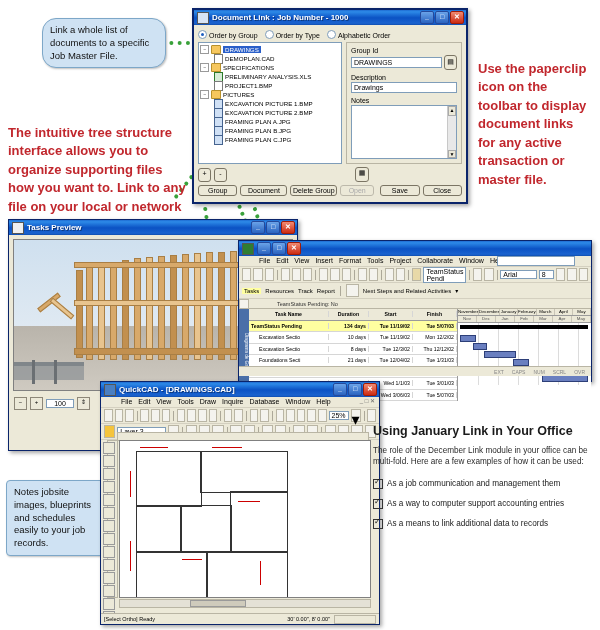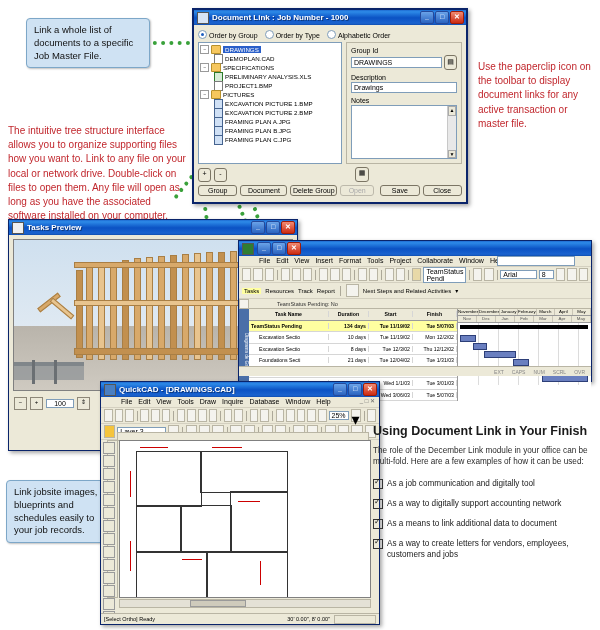--- a/index.html
+++ b/index.html
@@ -5,21 +5,21 @@
   html,body{margin:0;padding:0;}
   body{width:600px;height:630px;background:#fff;font-family:"Liberation Sans",sans-serif;position:relative;overflow:hidden;}
   .abs{position:absolute;}
 
   
   .callout{
     background:#cfe2f3;border:1px solid #7da7c8;border-radius:4px;
     color:#111;font-size:9.5px;line-height:1.35;padding:5px 7px;
     box-shadow:1px 1px 2px rgba(0,0,0,.25);
   }
-  .redtext{color:#c1272d;font-size:10px;line-height:1.42;}
+  .redtext{color:#c1272d;font-size:13px;line-height:1.42;font-weight:bold;}
   .dots{position:absolute;height:0;border-top:4px dotted #39a13a;}
 
   
   .win{position:absolute;background:#ece9d8;border:1px solid #0a246a;box-shadow:2px 2px 4px rgba(0,0,0,.35);}
   .tbar{
     height:15px;display:flex;align-items:center;
     background:linear-gradient(to bottom,#1f6cd2 0%,#2d8ae8 12%,#0b52c4 52%,#1a63cf 88%,#0f4eb0 100%);
     color:#fff;font-size:8px;font-weight:bold;padding:0 2px;
   }
   .tbar .ticon{width:10px;height:10px;margin:0 3px 0 1px;background:#f0f0f0;border:1px solid #555;flex:none;}
@@ -109,30 +109,30 @@
 <body>
 
 <div class="dots" style="left:128px;top:41px;width:62px;"></div>
 <div class="dots" style="left:175px;top:196px;width:86px;transform:rotate(-52deg);transform-origin:left center;"></div>
 <div class="dots" style="left:236px;top:196px;width:64px;transform:rotate(68deg);transform-origin:left center;"></div>
 <div class="dots" style="left:252px;top:198px;width:80px;transform:rotate(72deg);transform-origin:left center;"></div>
 <div class="dots" style="left:205px;top:205px;width:86px;transform:rotate(82deg);transform-origin:left center;"></div>
 <div class="dots" style="left:92px;top:497px;width:22px;"></div>
 <div class="dots" style="left:100px;top:378px;width:62px;transform:rotate(-88deg);transform-origin:left center;"></div>
 
-<div class="callout abs" style="left:26px;top:18px;width:108px;">
+<div class="callout abs" style="left:42px;top:18px;width:108px;border-radius:14px;">
   <span>Link a whole list of documents to a  specific Job Master File.</span>
 </div>
 
 <div class="redtext abs" style="left:8px;top:88px;width:180px;margin-top:36px;">The intuitive tree structure interface allows you to organize supporting files how you want to. Link to any file on your local or network drive. Double-click on files to open them. Any file will open as long as you have the associated software installed on your computer.</div>
 
 <div class="redtext abs" style="left:478px;top:60px;width:114px;">Use the paperclip icon on the toolbar to display document links for any active transaction or master file.</div>
 
 <div class="callout abs" style="left:6px;top:480px;width:88px;">
-  <span>Link jobsite images, blueprints and schedules easily to your job records.</span>
+  <span>Notes jobsite images, blueprints and schedules easily to your job records.</span>
 </div>
 
 <div class="win" id="imgwin">
   <div class="tbar">
     <span class="ticon"></span>
     <span class="ttl">Tasks Preview</span>
     <span class="wbtns">
       <span class="wb">_</span>
       <span class="wb">□</span>
       <span class="wb x">✕</span>
@@ -574,31 +574,27 @@
 
   <div class="cadstatus">
     <span>[Select Ortho] Ready</span>
     <span style="flex:1;"></span>
     <span>30' 0.00", 8' 0.00"</span>
     <span style="width:40px;height:7px;border:1px solid #b9b5a4;display:inline-block;"></span>
   </div>
 </div>
 
 <div class="abs" id="office">
-  <h2>Using Document Link in Your Finish</h2>
+  <h2>Using January Link in Your Office</h2>
   <div class="intro">The role of the December Link module in your office can be multi-fold.  Here are a few examples of how it can be used:</div>
   <div class="chkrow">
     <span class="chk"></span>
-    <span>As a job communication and digitally tool</span>
+    <span>As a job communication and management them</span>
   </div>
   <div class="chkrow">
     <span class="chk"></span>
-    <span>As a way to digitally support accounting network</span>
+    <span>As a way to computer support accounting entries</span>
   </div>
   <div class="chkrow">
     <span class="chk"></span>
-    <span>As a means to link additional data to document</span>
-  </div>
-  <div class="chkrow">
-    <span class="chk"></span>
-    <span>As a way to create letters for vendors, employees, customers and jobs</span>
+    <span>As a means to link additional data to records</span>
   </div>
 </div>
 
 </body></html>

